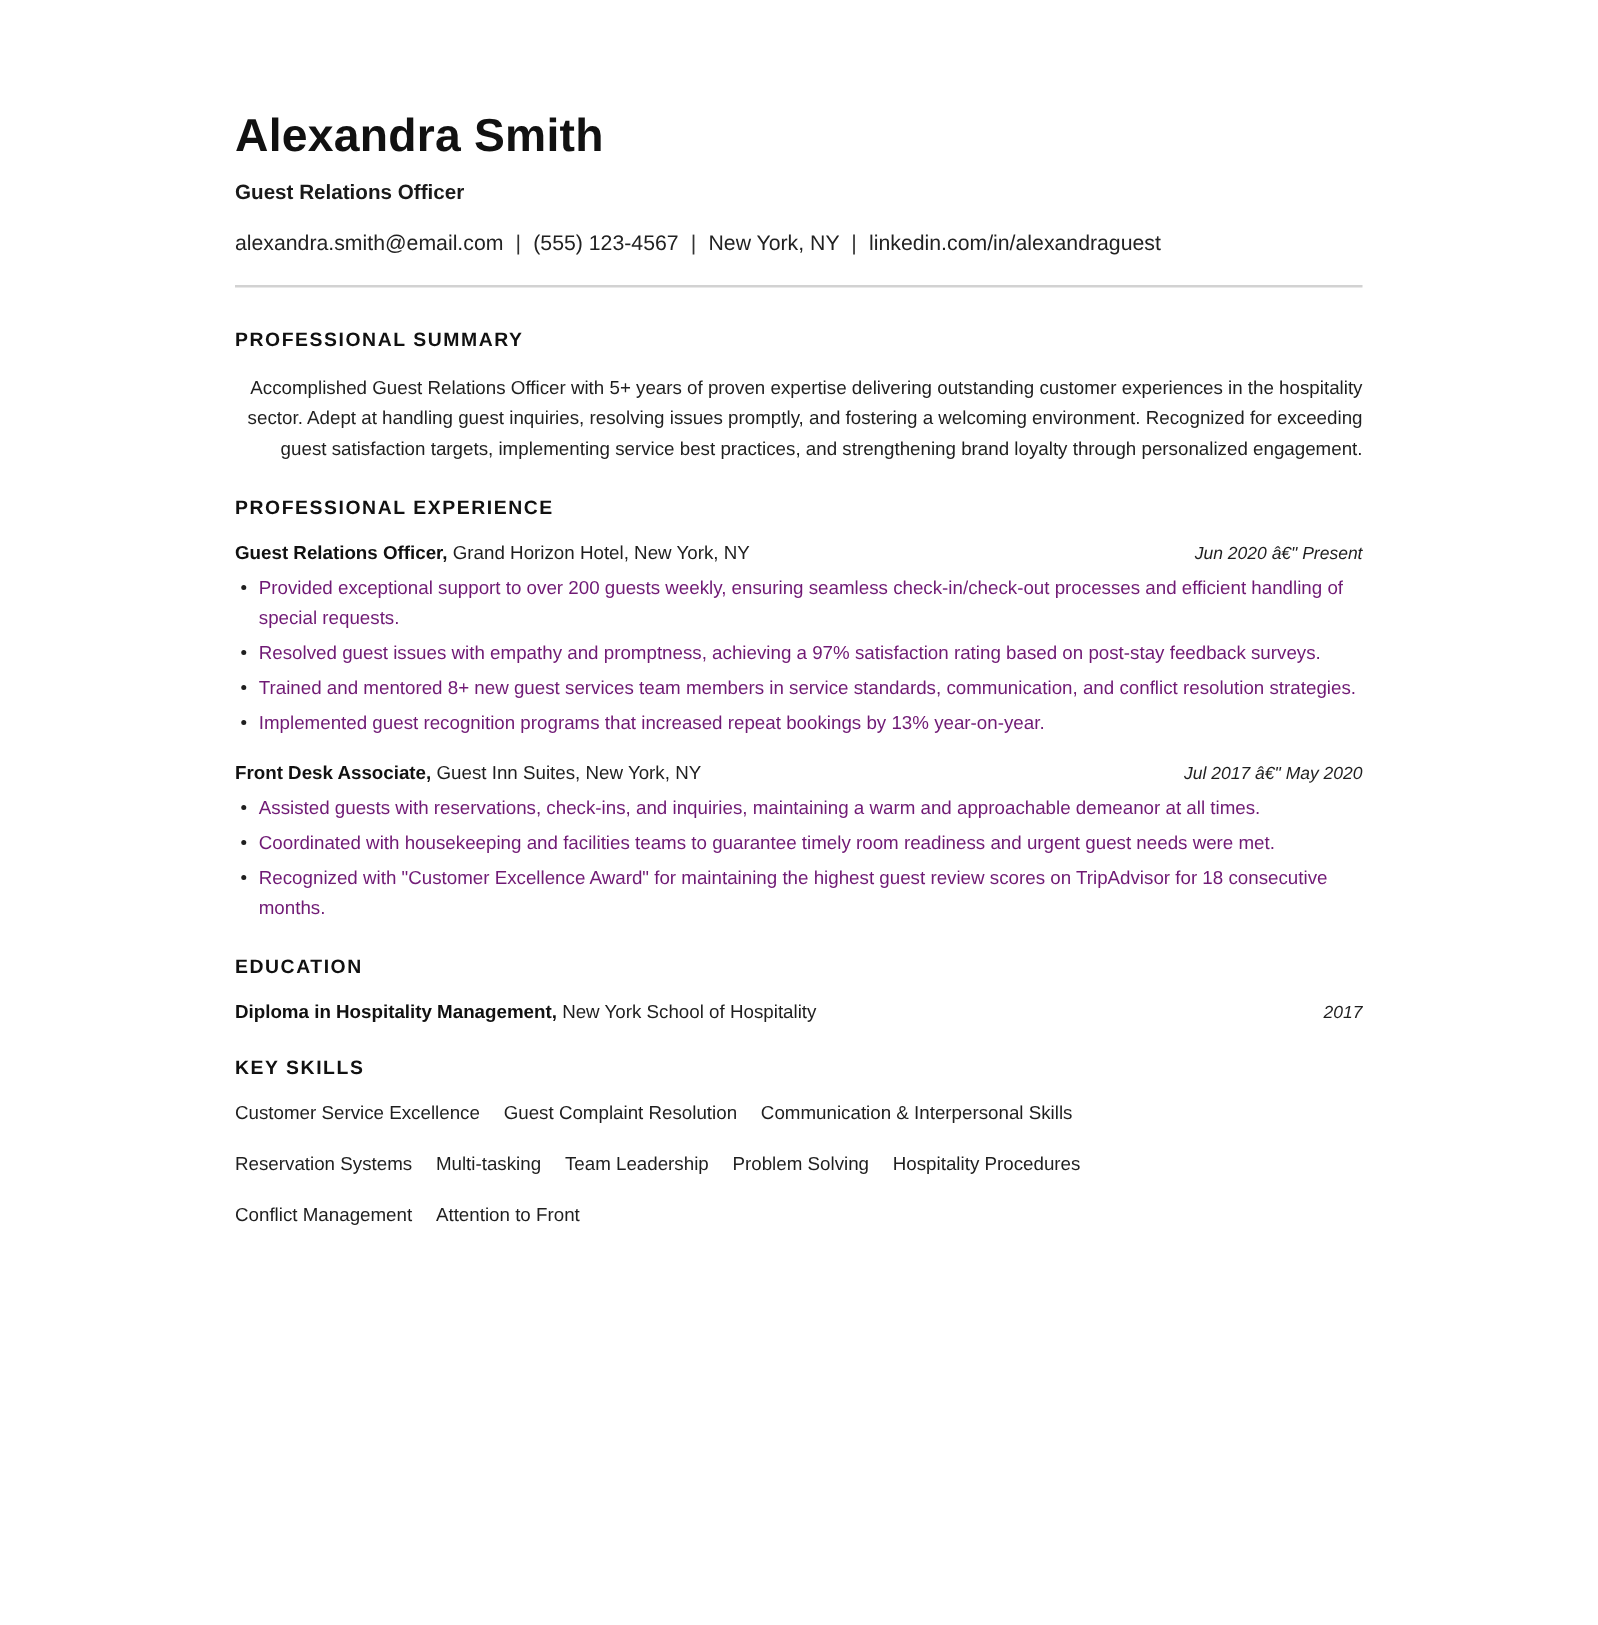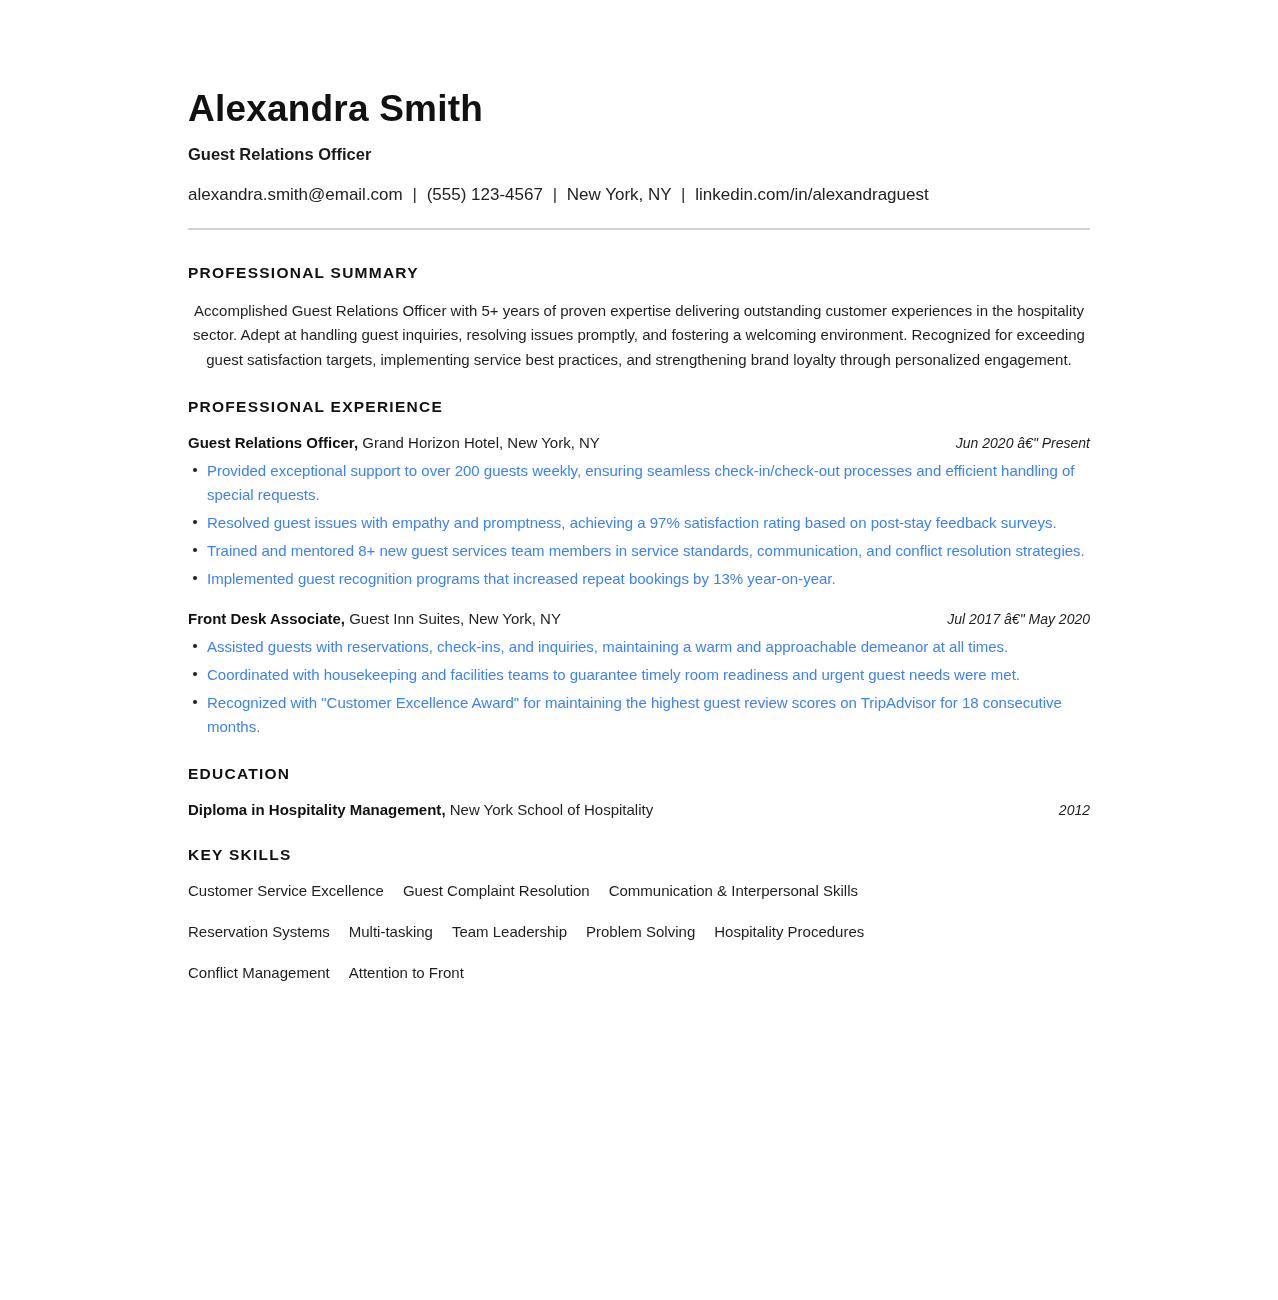--- a/index.html
+++ b/index.html
@@ -72,21 +72,21 @@
     color: #111111;
     margin: 0 0 16px 0;
     line-height: 1.2;
   }
 
   .summary-text {
     font-size: 15px;
     line-height: 1.62;
     color: #1f1f1f;
     margin: 0;
-    text-align: center;
+    text-align: right;
   }
 
   
   .entry {
     margin-bottom: 18px;
   }
   .entry:last-child { margin-bottom: 0; }
 
   .entry-head {
     display: flex;
@@ -119,21 +119,21 @@
   ul.bullets {
     list-style: none;
     margin: 0;
     padding: 0;
   }
   ul.bullets li {
     position: relative;
     padding-left: 19px;
     font-size: 15px;
     line-height: 1.6;
-    color: #3b82f6;
+    color: #701a75;
     margin-bottom: 4px;
   }
   ul.bullets li:last-child { margin-bottom: 0; }
   ul.bullets li::before {
     content: "";
     position: absolute;
     left: 5px;
     top: 9px;
     width: 4px;
     height: 4px;
@@ -244,21 +244,21 @@
         </ul>
       </div>
     </div>
 
     <div class="section">
       <h2 class="section-heading">EDUCATION</h2>
       <div class="edu-head">
         <div class="edu-line">
           <span class="edu-degree">Diploma in Hospitality Management</span><span class="edu-degree">,</span><span class="edu-school"> New York School of Hospitality</span>
         </div>
-        <div class="edu-year">2012</div>
+        <div class="edu-year">2017</div>
       </div>
     </div>
 
     <div class="section">
       <h2 class="section-heading">KEY SKILLS</h2>
       <div class="skills-wrap">
         <span class="skill">Customer Service Excellence</span>
         <span class="skill">Guest Complaint Resolution</span>
         <span class="skill">Communication &amp; Interpersonal Skills</span>
         <span class="skill">Reservation Systems</span>

